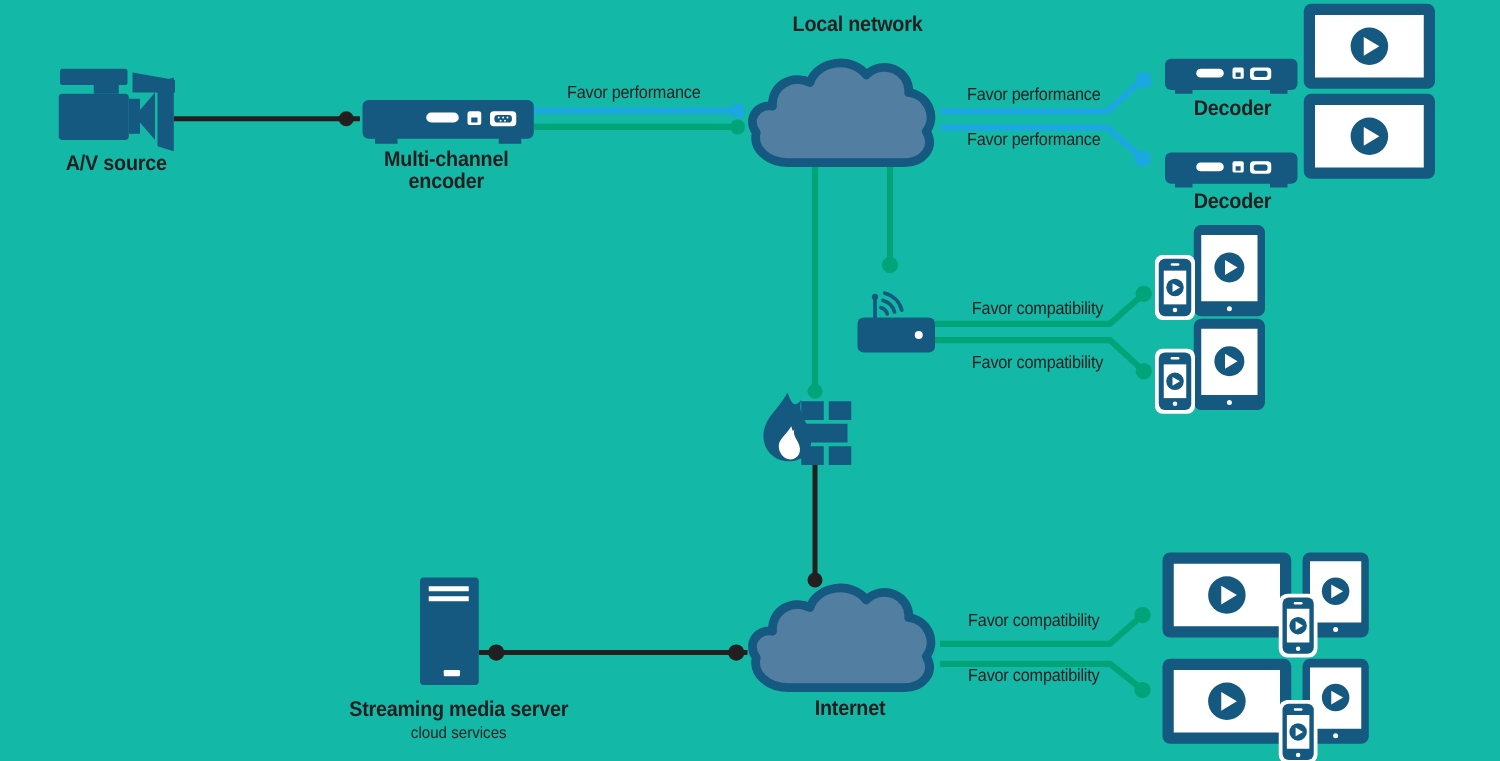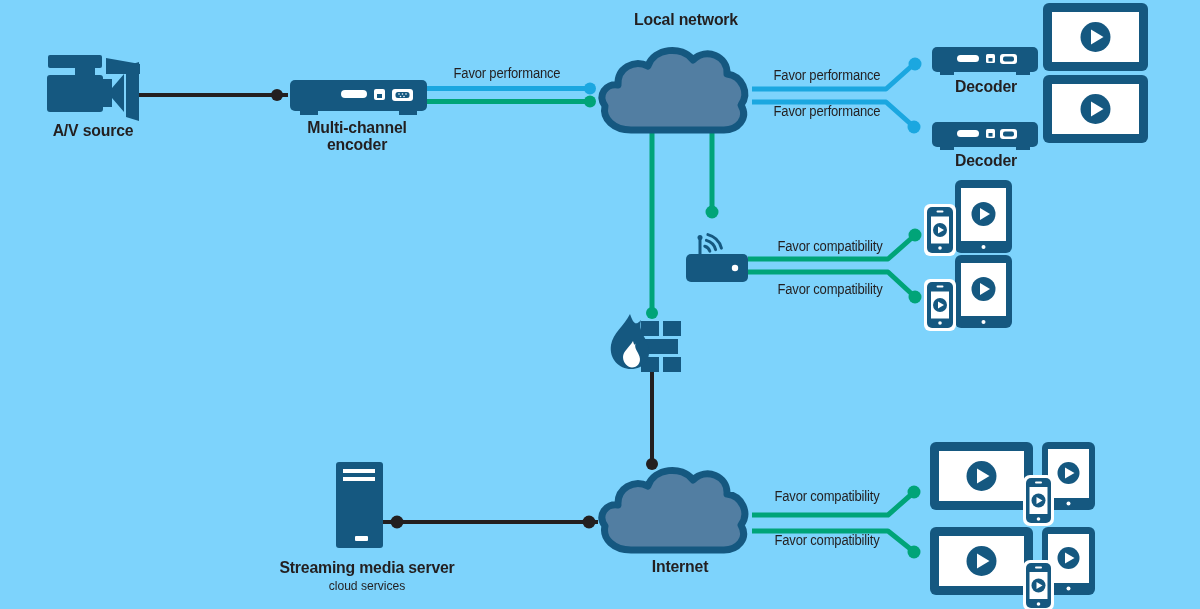--- a/index.html
+++ b/index.html
@@ -5,21 +5,21 @@
   :root{
     --dark-blue:#155880;
     --cloud-fill:#527ea2;
     --line-blue:#1ba7e0;
     --line-green:#00a478;
     --line-black:#231f20;
     --text:#231f20;
   }
   html,body{margin:0;padding:0;background:#fff;}
   .stage{
-    position:relative;width:1200px;height:609px;background:#7dd3fc;overflow:hidden;
+    position:relative;width:1200px;height:609px;background:#14b8a6;overflow:hidden;
     font-family:"Liberation Sans", sans-serif;color:var(--text);
   }
   .stage svg{position:absolute;left:0;top:0;}
   .lbl{
     position:absolute;white-space:nowrap;
     transform:translateX(-50%) scaleX(.93);
     transform-origin:center top;text-align:center;
   }
   .node-lbl{font-size:17px;font-weight:bold;letter-spacing:-.2px;}
   .edge-lbl{font-size:14px;font-weight:400;letter-spacing:-.2px;}

